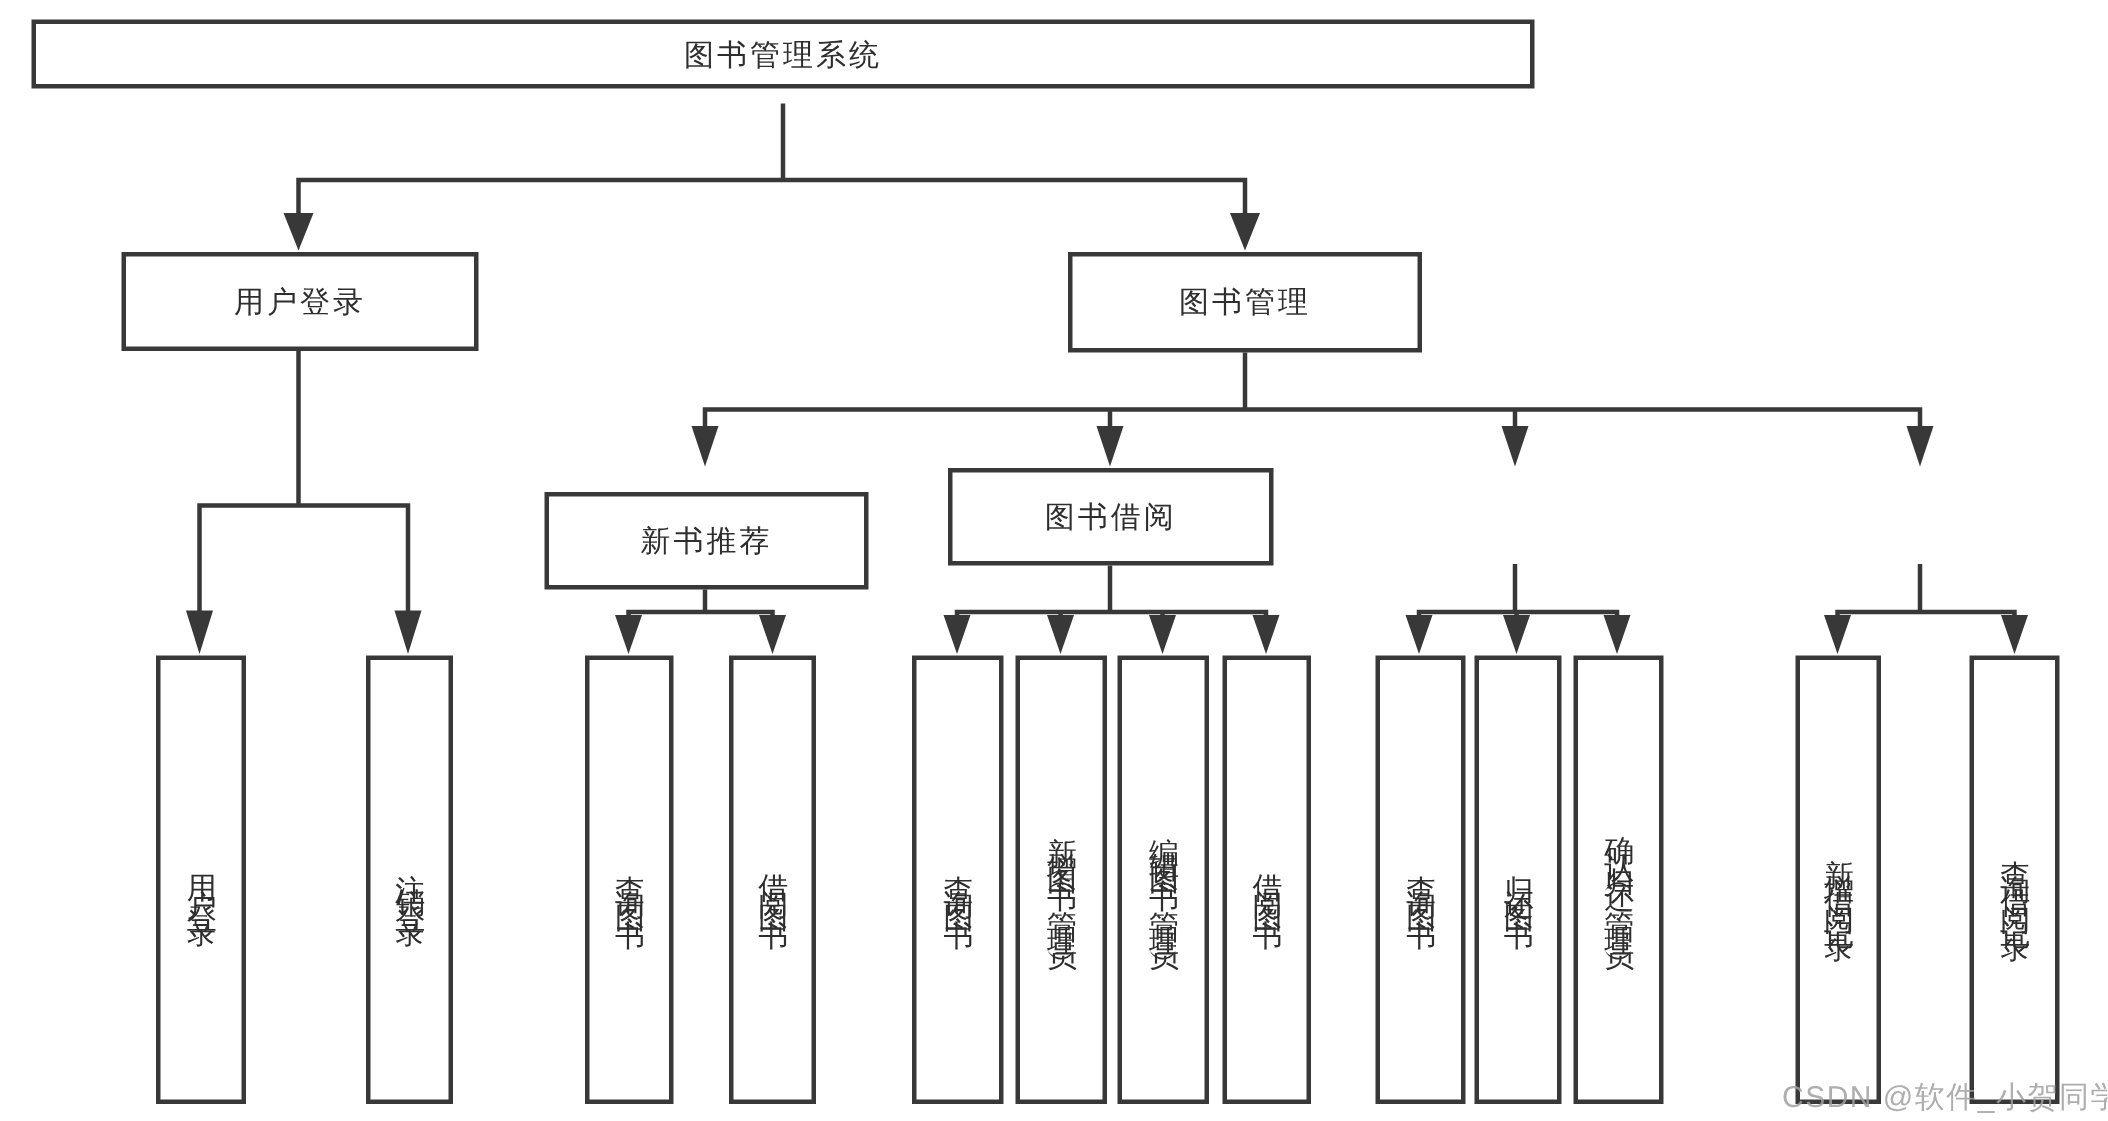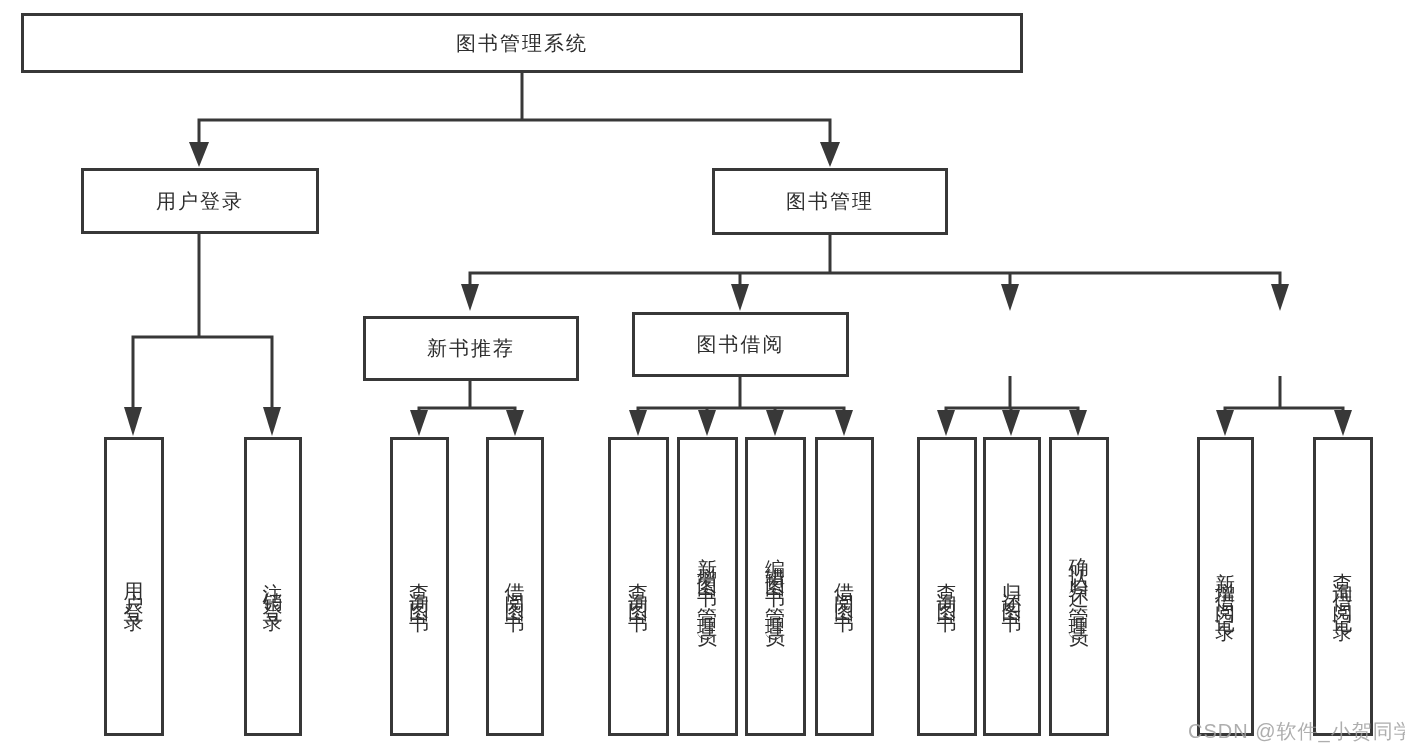--- a/index.html
+++ b/index.html
@@ -110,26 +110,26 @@
       <polygon points="766,410 784,410 775,436"></polygon>
       <polygon points="835,410 853,410 844,436"></polygon>
       <polygon points="937,410 955,410 946,436"></polygon>
       <polygon points="1002,410 1020,410 1011,436"></polygon>
       <polygon points="1069,410 1087,410 1078,436"></polygon>
       <polygon points="1216,410 1234,410 1225,436"></polygon>
       <polygon points="1334,410 1352,410 1343,436"></polygon>
     </g>
   </svg>
 
-  <div class="hbox" style="left:21px;top:13px;width:1002px;height:60px">图书管理系统</div>
+  <div class="hbox" style="left:21px;top:13px;width:1002px;height:46px">图书管理系统</div>
 
   <div class="hbox" style="left:81px;top:168px;width:238px;height:66px">用户登录</div>
   <div class="hbox" style="left:712px;top:168px;width:236px;height:67px">图书管理</div>
 
-  <div class="hbox" style="left:363px;top:316px;width:216px;height:65px">新书推荐</div>
+  <div class="hbox" style="left:363px;top:328px;width:216px;height:65px">新书推荐</div>
   <div class="hbox" style="left:632px;top:312px;width:217px;height:65px">图书借阅</div>
 
   <div class="vbox" style="left:104px;width:60px">用户登录</div>
   <div class="vbox" style="left:244px;width:58px">注销登录</div>
 
   <div class="vbox" style="left:390px;width:59px">查询图书</div>
   <div class="vbox" style="left:486px;width:58px">借阅图书</div>
 
   <div class="vbox" style="left:608px;width:61px">查询图书</div>
   <div class="vbox" style="left:677px;width:61px">新增图书（管理员）</div>

